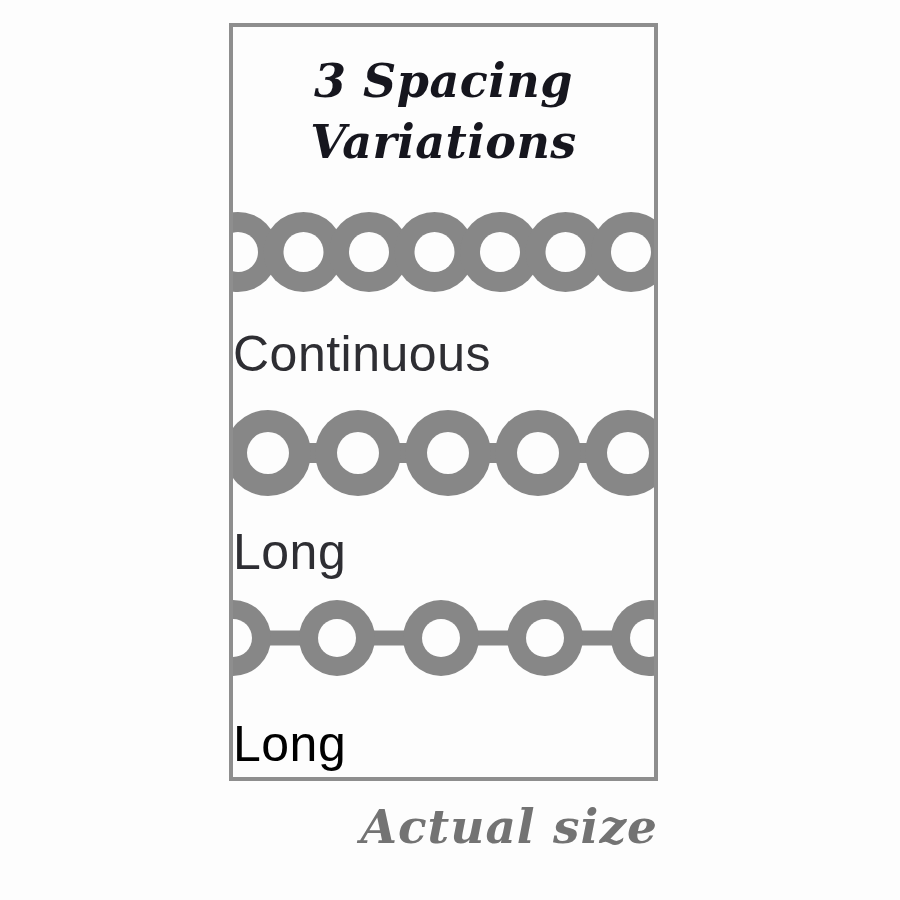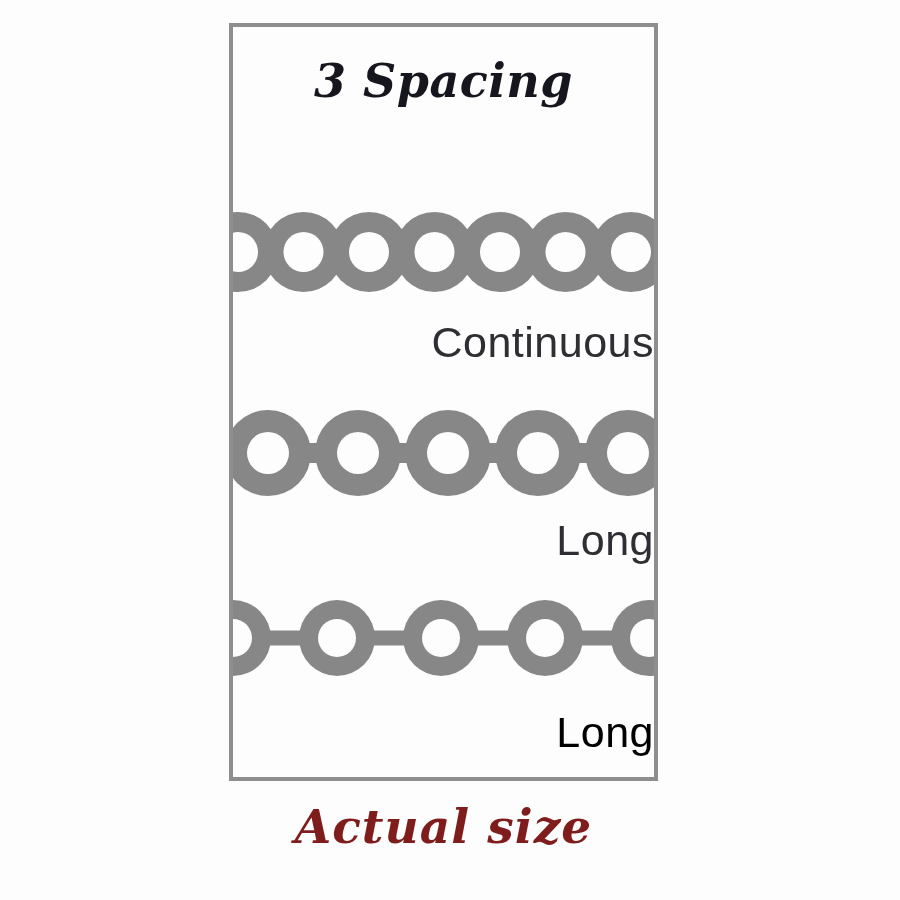--- a/index.html
+++ b/index.html
@@ -44,26 +44,27 @@
     position: absolute;
     left: 0;
     width: 421px;
     height: 100px;
     display: block;
   }
   .chain-label {
     position: absolute;
     left: 0;
     width: 100%;
-    text-align: right;
+    text-align: left;
     font-family: "Liberation Sans", sans-serif;
-    font-size: 43px;
+    font-size: 50px;
     line-height: 58px;
     color: #2e2e33;
     letter-spacing: 0.5px;
+    margin-top: 12px;
   }
   .caption {
     position: absolute;
     left: 229px;
     top: 799px;
     width: 429px;
     text-align: center;
     font-family: "DejaVu Serif", serif;
     font-style: italic;
     font-weight: 700;
@@ -71,20 +72,21 @@
     color: #101010;
     letter-spacing: 1px;
   }
 </style>
 </head>
 <body style="background: rgb(253, 253, 253);">
 
 <div class="panel" style="border-color: rgb(142, 142, 142);">
   <div class="panel-title" style="color: rgb(22, 22, 30); text-align: center;">
     <span>3 Spacing</span><br>
+    <span>Variations</span>
   </div>
   <div id="chain-list">
       <div class="chain-row">
         <svg viewBox="0 0 421 100" class="chain-svg" style="top: 175px;">
           <circle cx="5" cy="50" r="40" fill="#878787"></circle>
           <circle cx="70.5" cy="50" r="40" fill="#878787"></circle>
           <circle cx="136" cy="50" r="40" fill="#878787"></circle>
           <circle cx="201.5" cy="50" r="40" fill="#878787"></circle>
           <circle cx="267" cy="50" r="40" fill="#878787"></circle>
           <circle cx="332.5" cy="50" r="40" fill="#878787"></circle>
@@ -127,13 +129,13 @@
           <circle cx="104" cy="50" r="19" fill="#fdfdfd"></circle>
           <circle cx="208" cy="50" r="19" fill="#fdfdfd"></circle>
           <circle cx="312" cy="50" r="19" fill="#fdfdfd"></circle>
           <circle cx="416" cy="50" r="19" fill="#fdfdfd"></circle>
         </svg>
         <div class="chain-label" style="top: 676px; color: #000000;">Long</div>
       </div>
     </div>
 </div>
 
-<div class="caption" style="color: #7f1d1d;">Actual size</div>
+<div class="caption" style="color: #737373; text-align: right;">Actual size</div>
 
 </body></html>

